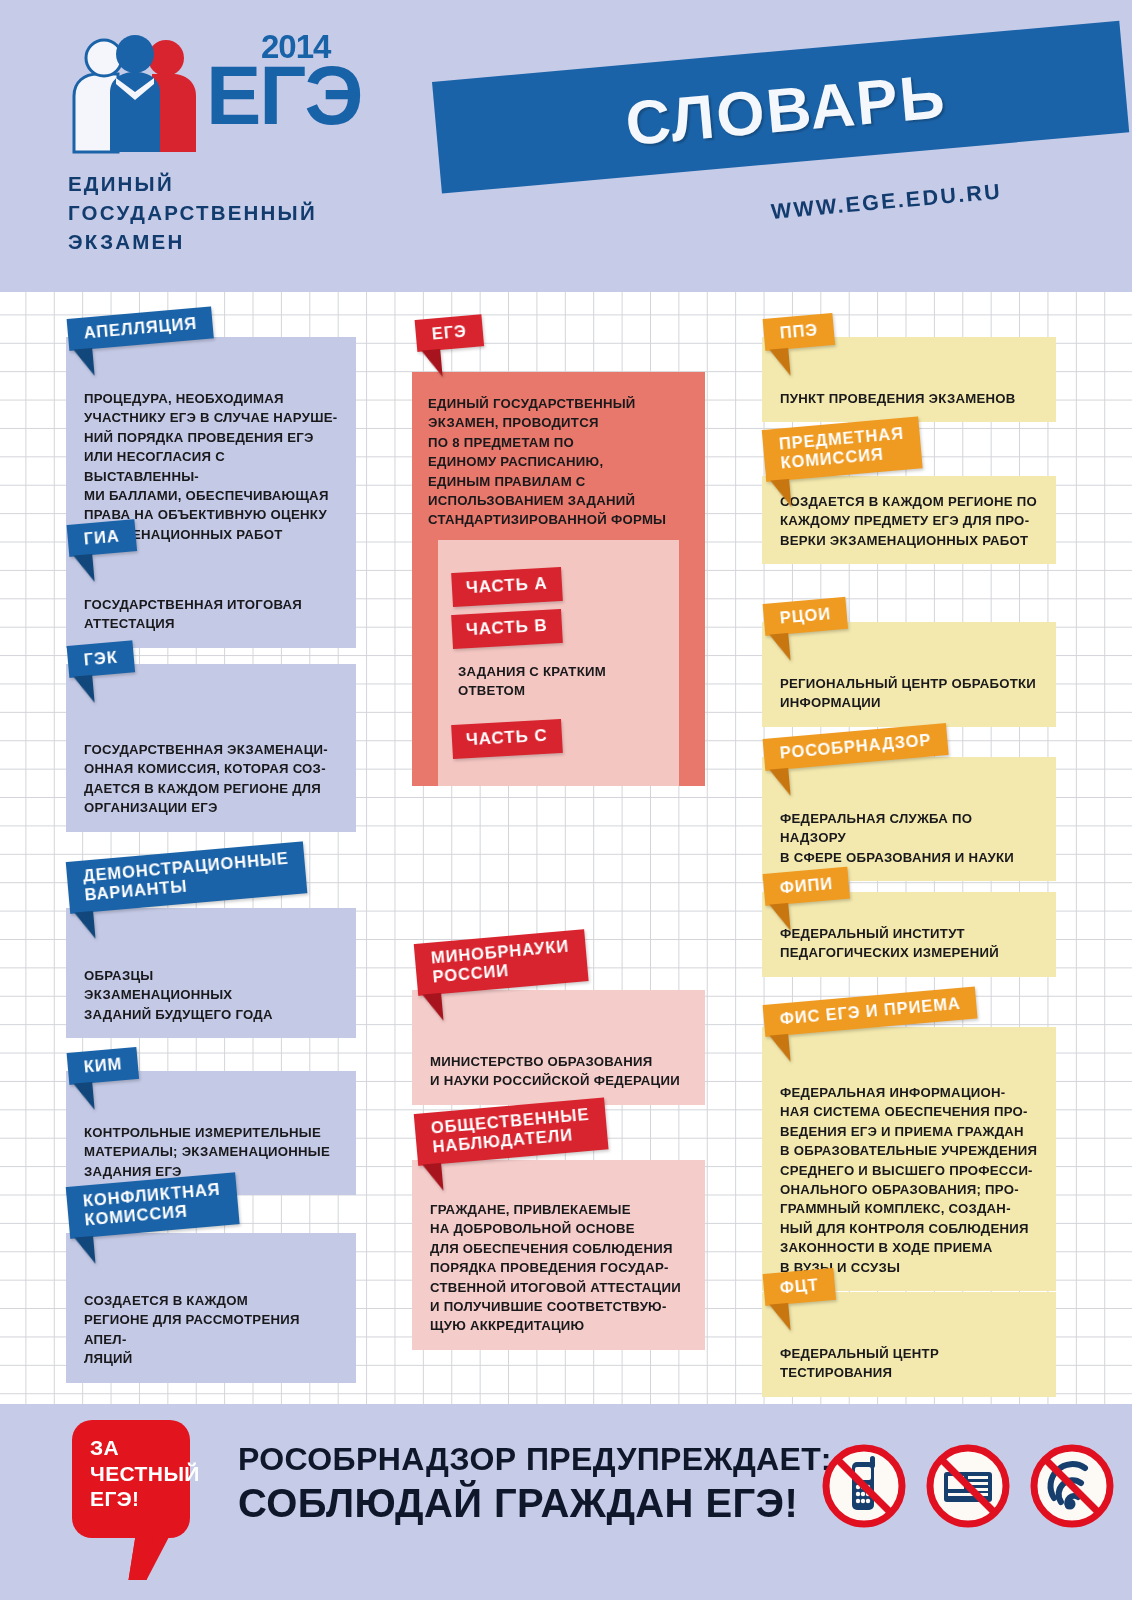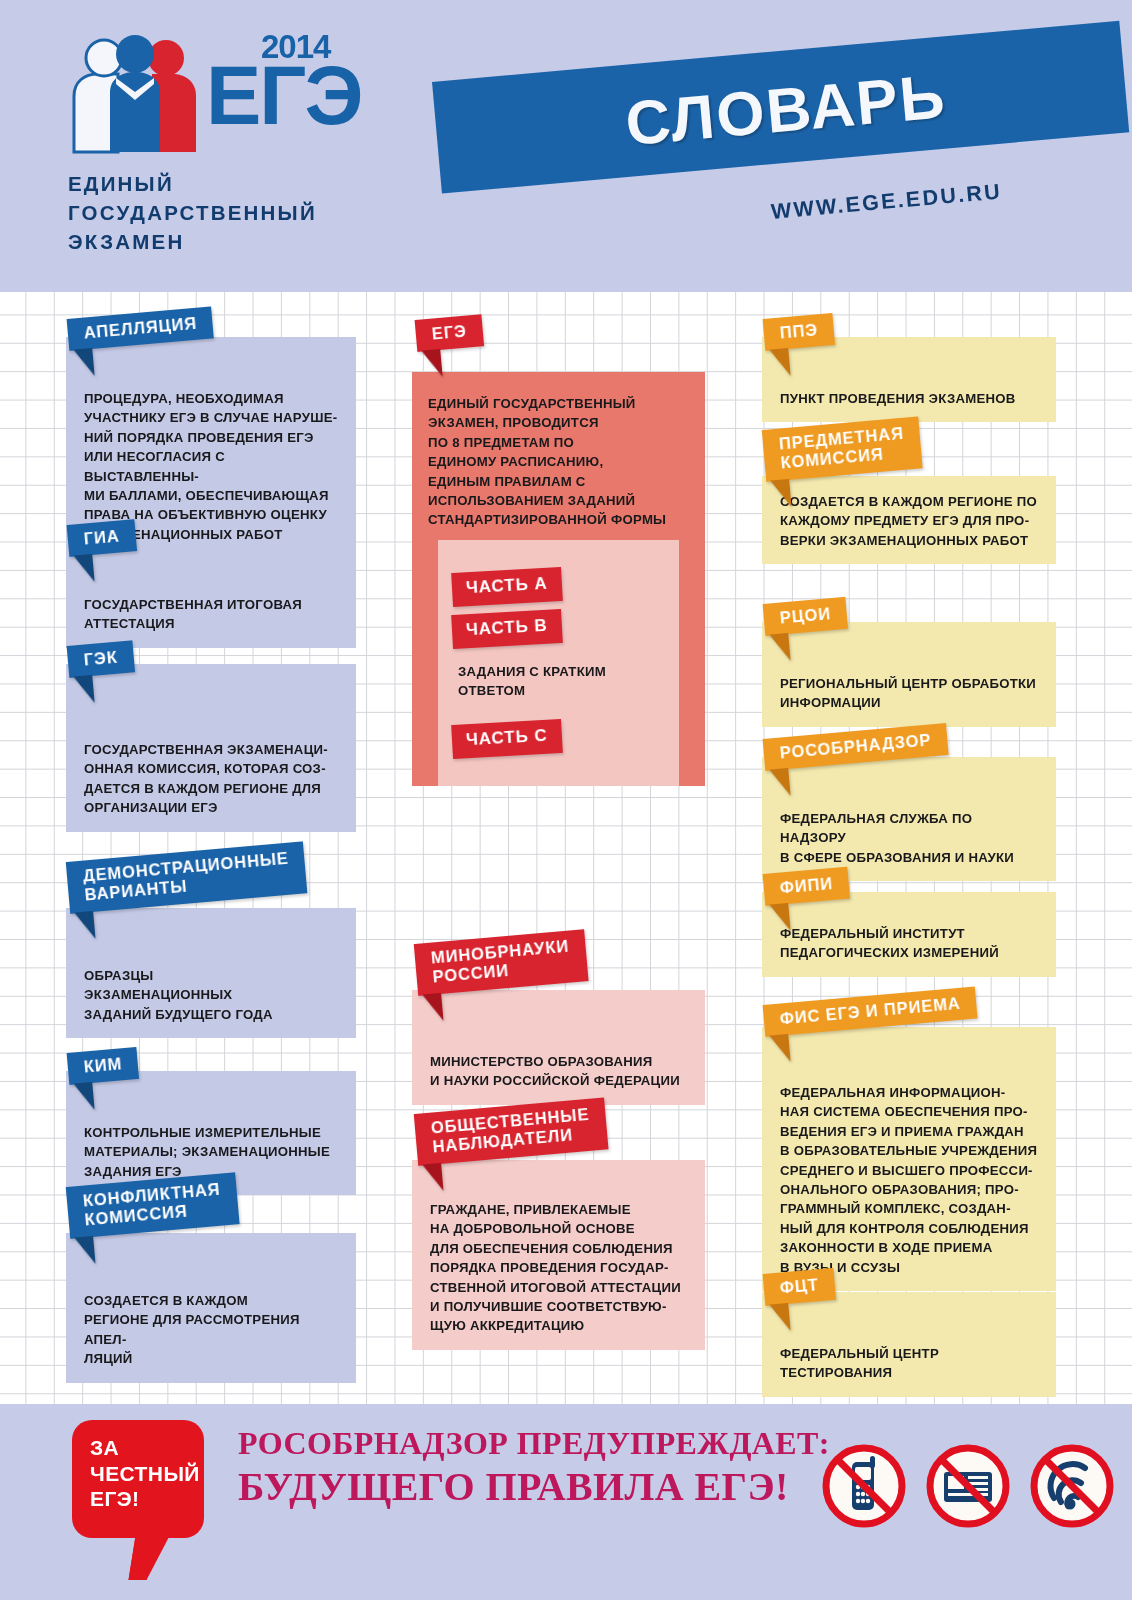--- a/index.html
+++ b/index.html
@@ -222,21 +222,21 @@
   .footer {
     position: absolute;
     left: 0; top: 1404px;
     width: 1132px; height: 196px;
     background: #c6cbe8;
   }
 
   .bubble {
     position: absolute;
     left: 72px; top: 16px;
-    width: 132px; height: 118px;
+    width: 118px; height: 118px;
     background: #e2141e;
     border-radius: 20px;
     color: #fff;
     font-size: 21px;
     font-weight: bold;
     line-height: 1.22;
     padding: 15px 0 0 18px;
     letter-spacing: .4px;
     white-space: pre-line;
   }
@@ -248,25 +248,24 @@
     width: 0; height: 0;
     border-left: 18px solid #e2141e;
     border-right: 16px solid transparent;
     border-top: 44px solid #e2141e;
     border-bottom: 0 solid transparent;
     transform: skewX(-9deg);
   }
 
   .footer-text {
     position: absolute;
-    left: 238px; top: 22px;
-    color: #be185d;
+    left: 238px; top: 38px;
+    color: #0f172a;
     font-weight: bold;
     line-height: 1.1;
-    font-family: Liberation Serif, serif;
   }
   .footer-line1 { font-size: 32px; letter-spacing: .4px; }
   .footer-line2 { font-size: 40px; letter-spacing: .4px; margin-top: 4px; }
 
   .icons {
     position: absolute;
     left: 820px; top: 38px;
     display: flex;
     gap: 16px;
   }
@@ -496,21 +495,21 @@
   </div>
 
   <div class="footer">
 
     <div class="bubble">ЗА
 ЧЕСТНЫЙ
 ЕГЭ!</div>
 
     <div class="footer-text">
       <div class="footer-line1">РОСОБРНАДЗОР ПРЕДУПРЕЖДАЕТ:</div>
-      <div class="footer-line2">БУДУЩЕГО ПРАВИЛА ЕГЭ!</div>
+      <div class="footer-line2">СОБЛЮДАЙ ГРАЖДАН ЕГЭ!</div>
     </div>
 
     <div class="icons">
 
       <span class="no-icon">
         <svg viewBox="0 0 88 88" width="88" height="88" aria-hidden="true">
           <circle cx="44" cy="44" r="38" fill="#fdfaf6"></circle>
           <g fill="#173f6e">
             <rect x="32" y="20" width="22" height="48" rx="5"></rect>
             <rect x="50" y="14" width="5" height="12" rx="2.5"></rect>

